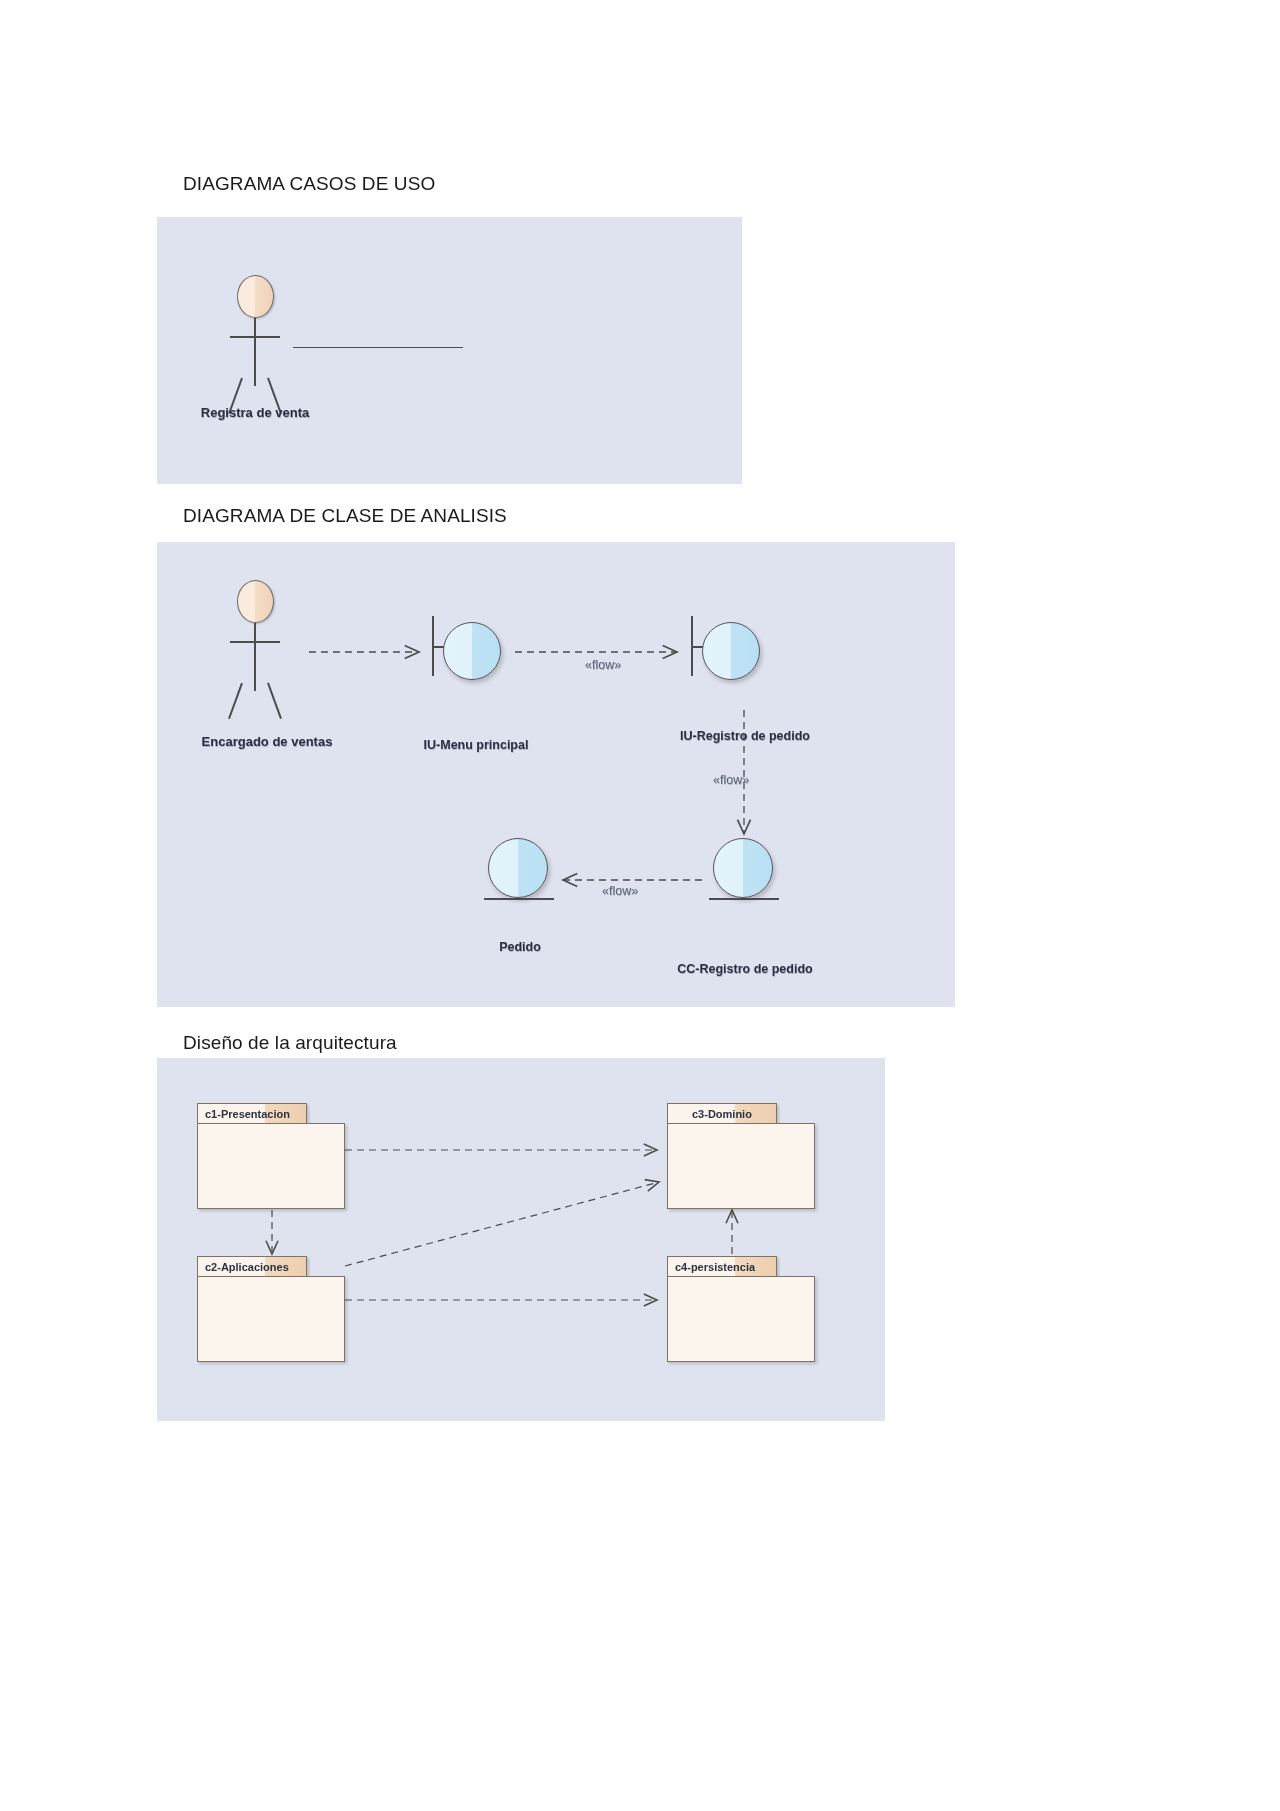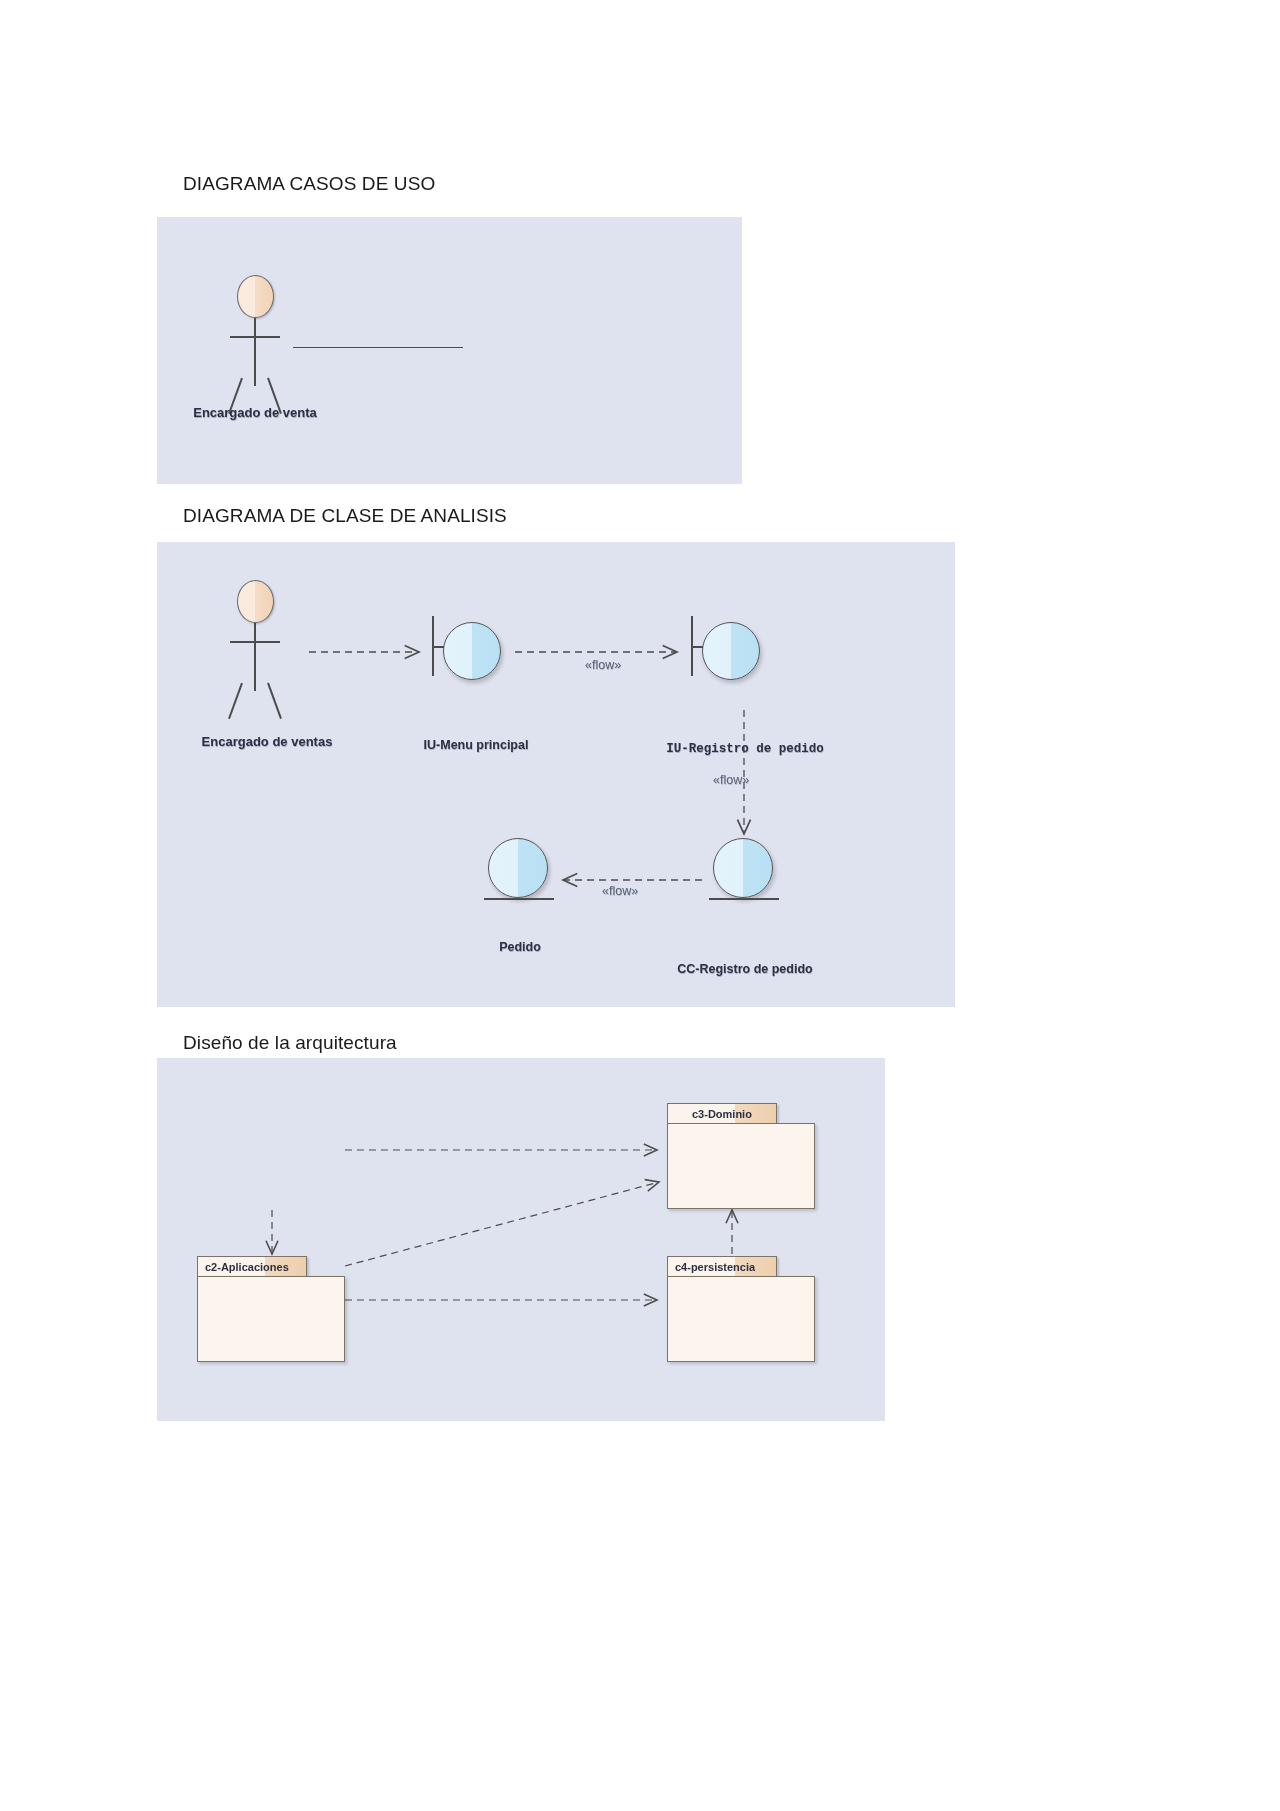--- a/index.html
+++ b/index.html
@@ -160,21 +160,21 @@
 
   <div class="diagram-canvas" style="left:157px; top:217px; width:585px; height:267px;">
 
     <div class="actor" style="left:58px; top:58px; width:80px; height:120px;">
       <div class="head" style="left:22px; top:0px; width:37px; height:43px;"></div>
       <div class="body" style="left:39px; top:43px; width:1.6px; height:68px;"></div>
       <div class="arms" style="left:15px; top:61px; width:50px; height:1.6px;"></div>
       <div class="leg" style="left:26px; top:103px; width:1.6px; height:38px; transform-origin: top center; transform: rotate(20deg);"></div>
       <div class="leg" style="left:52px; top:103px; width:1.6px; height:38px; transform-origin: top center; transform: rotate(-20deg);"></div>
     </div>
-    <div class="actor-label" style="left:8px; top:188px; width:180px; font-size:13px;">Encargado de venta</div>
+    <div class="actor-label" style="left:8px; top:188px; width:180px; font-size:13px;">Registra de venta</div>
 
     <div class="solid-line" style="left:136px; top:130px; width:170px; height:1.4px;"></div>
 
   </div>
 
   <div class="section-heading" style="left:155px; top:505px;">DIAGRAMA DE CLASE DE ANALISIS</div>
 
   <div class="diagram-canvas tint2" style="left:157px; top:542px; width:798px; height:465px;">
 
     <svg class="overlay" width="798" height="465">
@@ -210,21 +210,21 @@
       <div class="ac-bar" style="left:0px; top:30px; width:12px; height:1.6px;"></div>
       <div class="ac-circle" style="left:11px; top:6px; width:58px; height:58px;"></div>
     </div>
     <div class="ac-label" style="left:244px; top:196px; width:150px;">IU-Menu principal</div>
 
     <div class="ac-node" style="left:534px; top:74px; width:84px; height:74px;">
       <div class="ac-bar" style="left:0px; top:0px; width:1.6px; height:60px;"></div>
       <div class="ac-bar" style="left:0px; top:30px; width:12px; height:1.6px;"></div>
       <div class="ac-circle" style="left:11px; top:6px; width:58px; height:58px;"></div>
     </div>
-    <div class="ac-label" style="left:498px; top:200px; width:180px;font-family:Liberation Mono, monospace;">IU-Registro de pedido</div>
+    <div class="ac-label" style="left:498px; top:187px; width:180px;">IU-Registro de pedido</div>
 
     <div class="ac-node" style="left:552px; top:296px; width:72px; height:70px;">
       <div class="ac-circle" style="left:4px; top:0px; width:60px; height:60px;"></div>
       <div class="ac-bar" style="left:0px; top:60px; width:70px; height:1.8px;"></div>
     </div>
     <div class="ac-label" style="left:498px; top:420px; width:180px;">CC-Registro de pedido</div>
 
     <div class="ac-node" style="left:327px; top:296px; width:72px; height:70px;">
       <div class="ac-circle" style="left:4px; top:0px; width:60px; height:60px;"></div>
       <div class="ac-bar" style="left:0px; top:60px; width:70px; height:1.8px;"></div>
@@ -251,20 +251,26 @@
 
       <line x1="115" y1="152" x2="115" y2="196" stroke="#4c4c4c" stroke-width="1.2" stroke-dasharray="7,5" marker-end="url(#archArrow)"></line>
 
       <line x1="188" y1="208" x2="502" y2="124" stroke="#4c4c4c" stroke-width="1.2" stroke-dasharray="7,5" marker-end="url(#archArrow)"></line>
 
       <line x1="188" y1="242" x2="500" y2="242" stroke="#4c4c4c" stroke-width="1.2" stroke-dasharray="7,5" marker-end="url(#archArrow)"></line>
 
       <line x1="575" y1="196" x2="575" y2="152" stroke="#4c4c4c" stroke-width="1.2" stroke-dasharray="7,5" marker-end="url(#archArrow)"></line>
     </svg>
 
+    <div class="package" style="left:40px; top:45px; width:148px; height:108px;">
+      <div class="tab" style="width:110px;">
+        <span class="tab-label">c1-Presentacion</span>
+      </div>
+      <div class="body-box" style="width:148px; height:86px;"></div>
+    </div>
 
     <div class="package" style="left:510px; top:45px; width:148px; height:108px;">
       <div class="tab" style="width:110px;padding-left:24px;">
         <span class="tab-label">c3-Dominio</span>
       </div>
       <div class="body-box" style="width:148px; height:86px;"></div>
     </div>
 
     <div class="package" style="left:40px; top:198px; width:148px; height:108px;">
       <div class="tab" style="width:110px;">

